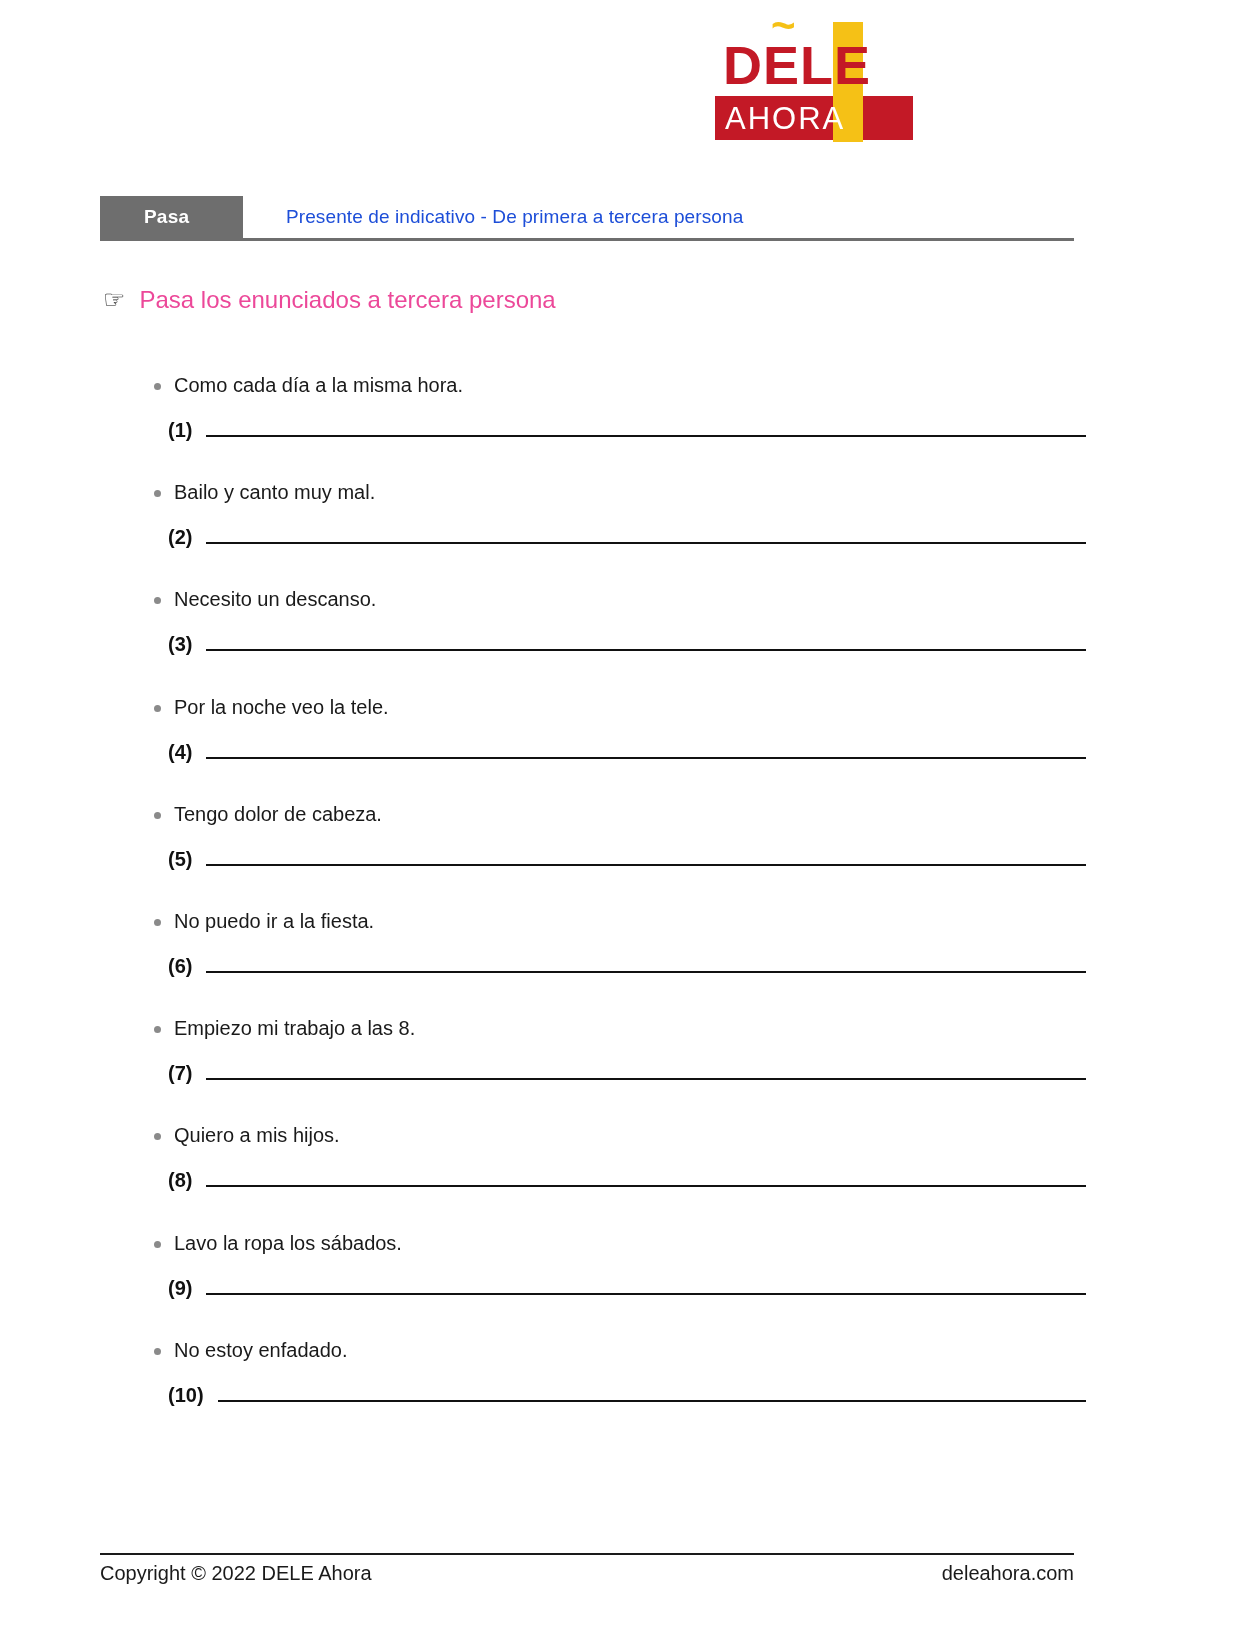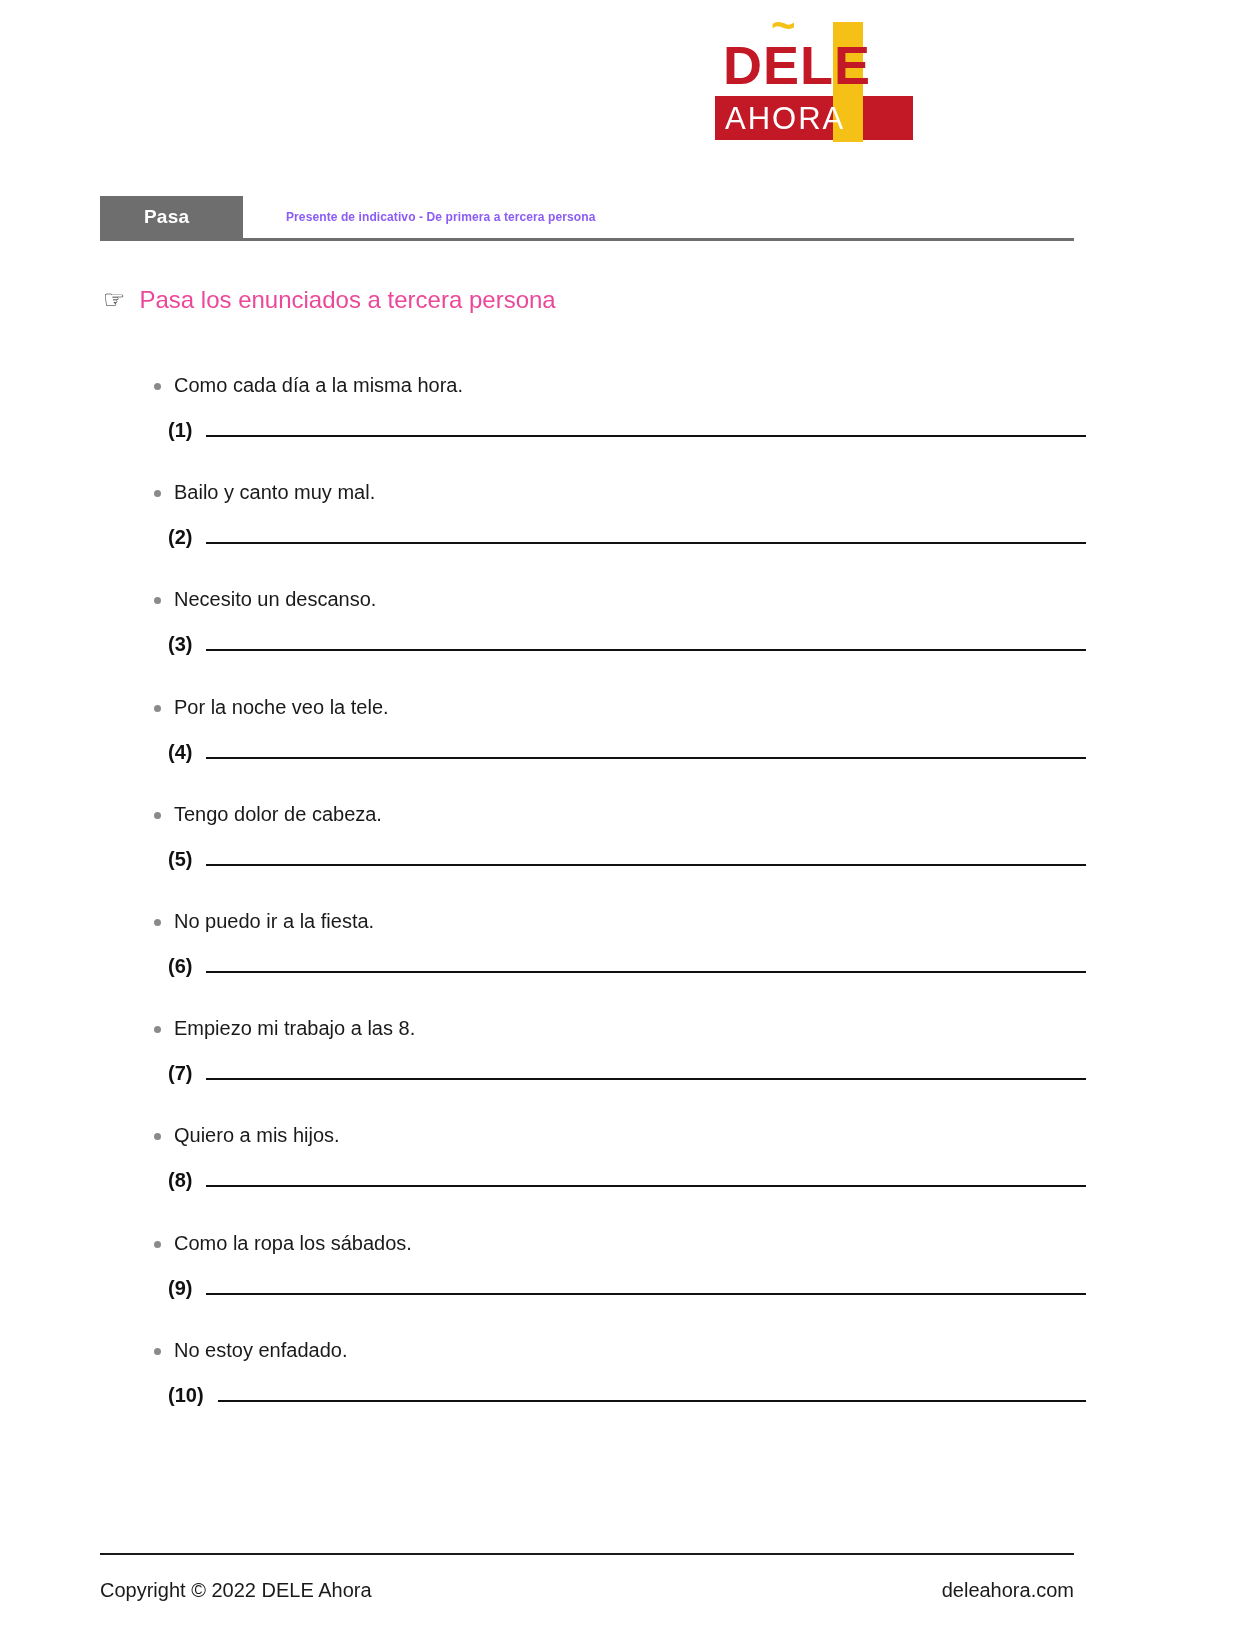--- a/index.html
+++ b/index.html
@@ -113,23 +113,23 @@
     padding-left: 44px;
     letter-spacing: 0.2px;
   }
   .header-title {
     position: absolute;
     left: 186px;
     top: 0;
     height: 42px;
     display: flex;
     align-items: center;
-    font-size: 12px;
-    font-weight: bold;
-    color: #8b5cf6;
+    font-size: 19px;
+    font-weight: normal;
+    color: #1d4ed8;
     letter-spacing: 0.1px;
   }
   .header-rule {
     position: absolute;
     left: 100px;
     top: 238px;
     width: 974px;
     height: 3px;
     background: #6e6e6e;
   }
@@ -218,21 +218,21 @@
     height: 2px;
     background: #1a1a1a;
   }
   .footer {
     position: absolute;
     left: 100px;
     top: 1562px;
     width: 974px;
     height: 40px;
     display: flex;
-    align-items: flex-end;
+    align-items: flex-start;
     justify-content: space-between;
   }
   .footer-left {
     font-size: 20px;
     color: #1a1a1a;
   }
   .footer-right {
     font-size: 20px;
     font-weight: normal;
     color: #1a1a1a;
@@ -343,21 +343,21 @@
           <span class="item-prompt-text">Quiero a mis hijos.</span>
         </div>
         <div class="answer-row">
           <span class="answer-num">(8)</span>
           <span class="answer-line"></span>
         </div>
       </div>
       <div class="item">
         <div class="item-prompt">
           <span class="bullet"></span>
-          <span class="item-prompt-text">Como la ropa los sábados.</span>
+          <span class="item-prompt-text">Lavo la ropa los sábados.</span>
         </div>
         <div class="answer-row">
           <span class="answer-num">(9)</span>
           <span class="answer-line"></span>
         </div>
       </div>
       <div class="item">
         <div class="item-prompt">
           <span class="bullet"></span>
           <span class="item-prompt-text">No estoy enfadado.</span>

